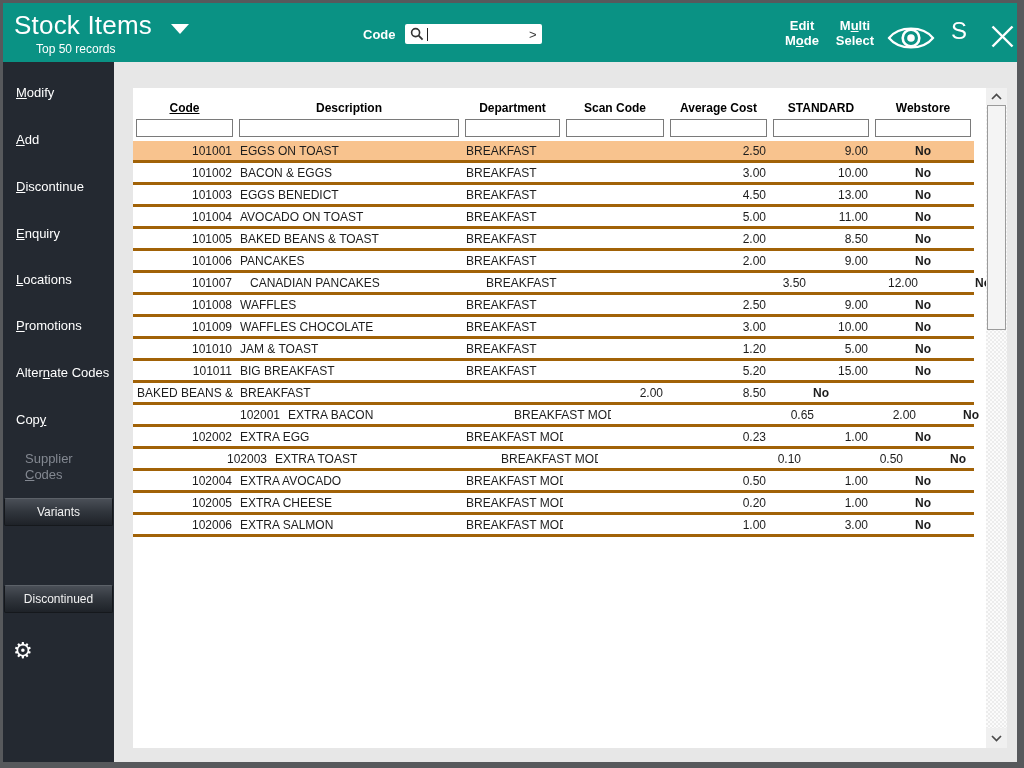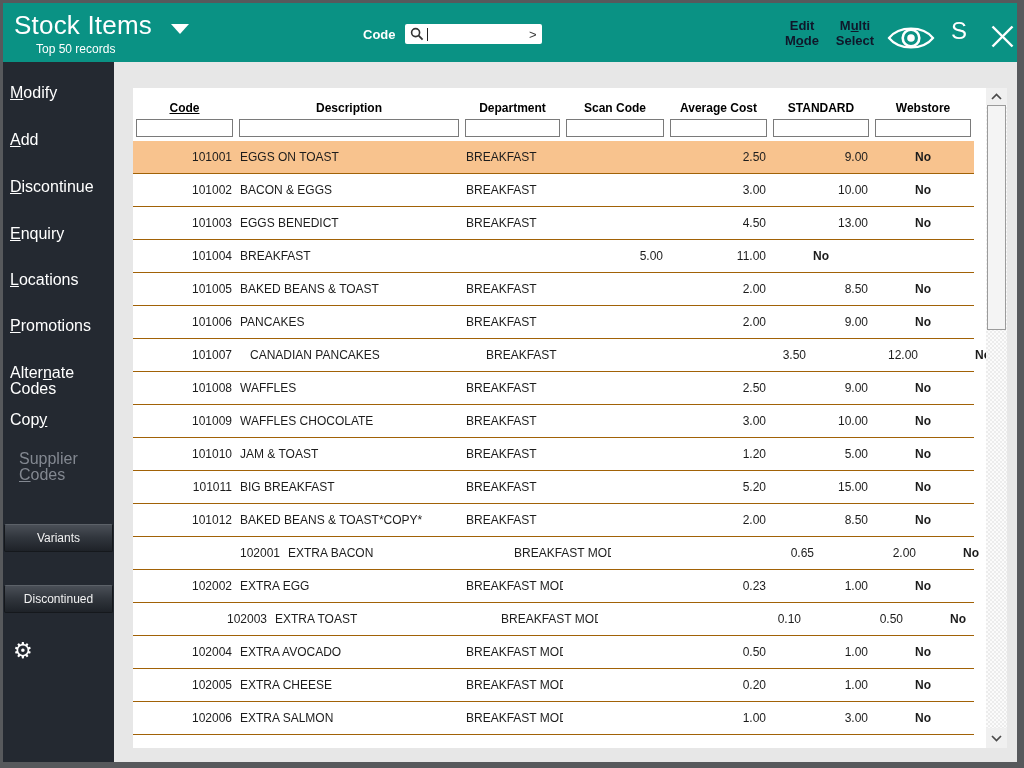--- a/index.html
+++ b/index.html
@@ -40,36 +40,36 @@
   }
   .search-box svg { flex:0 0 auto; }
   .search-caret { width:1px; height:13px; background:#222; margin-left:3px; }
   .search-input {
     flex:1 1 auto; min-width:0; border:none; outline:none; background:transparent;
     font-size:12px; font-family:inherit; padding:0 2px;
   }
   .search-go { font-size:13px; color:#3a3a3a; padding-left:2px; cursor:pointer; }
 
   .hdr-action {
-    position:absolute; top:15px; text-align:center; color:#0f172a;
+    position:absolute; top:15px; text-align:center; color:#ffffff;
     font-size:13px; font-weight:bold; line-height:15px; white-space:pre-line; cursor:pointer;
   }
   .act-edit { left:768px; width:62px; }
   .act-multi { left:822px; width:60px; }
   .act-eye { position:absolute; left:884px; top:20px; cursor:pointer; }
   .act-s { position:absolute; left:948px; top:14px; font-size:24px; font-weight:300; color:#fff; cursor:pointer; }
   .act-x { position:absolute; left:987px; top:21px; cursor:pointer; }
 
   
   .sidebar {
     position:absolute; left:0; top:59px; width:111px; height:700px;
     background:var(--sidebar,#242931);
   }
   .side-item {
-    position:absolute; left:7px; color:#fff; font-size:16px; line-height:16px;
+    position:absolute; left:13px; color:#fff; font-size:13px; line-height:16px;
     white-space:pre-line; cursor:pointer;
   }
   .side-item.disabled { color:#838891; cursor:default; }
   .side-btn {
     position:absolute; left:1px; width:109px; height:28px;
     background:linear-gradient(180deg,#4a4f57 0%,#31363d 48%,#1e2228 100%);
     border:1px solid #15181c; border-top-color:#5c6168; border-radius:2px;
     color:#f2f2f2; font-size:12px; line-height:26px; text-align:center; cursor:pointer;
   }
   .gear { position:absolute; left:10px; top:578px; font-size:22px; color:#fff; cursor:pointer; line-height:22px; }
@@ -86,21 +86,21 @@
   .th.sorted { text-decoration:underline; }
 
   .filters { position:absolute; left:0; top:30px; width:841px; height:20px; display:grid; }
   .fcell { padding:0 3px; }
   .fcell input {
     width:100%; height:18px; border:1px solid #7a7a7a; background:#fff;
     font-size:12px; font-family:inherit; padding:0 3px; outline:none;
   }
 
   .tbody { position:absolute; left:0; top:53px; width:841px; }
-  .trow { display:grid; height:33px; border-bottom:1px solid #a16207; background:#fff; cursor:pointer; }
+  .trow { display:grid; height:22px; border-bottom:3px solid #a16207; background:#fff; cursor:pointer; }
   .trow.selected { background:var(--selected_row,#f8c38e); }
   .td { display:flex; align-items:center; font-size:12px; color:#1c1c1c; padding:0 4px; overflow:hidden; white-space:nowrap; }
   .td.right { justify-content:flex-end; }
   .td.center { justify-content:center; }
   .td.bold { font-weight:bold; }
 
   
   .vscroll { position:absolute; right:0; top:0; width:21px; height:660px; background:#f0f0f0; }
   .scroll-btn {
     position:absolute; left:0; width:21px; height:17px; background:#f0f0f0;
@@ -173,21 +173,21 @@
         <div class="side-item" style="top: 23px;"><span class="u">M</span><span>odify</span></div>
         <div class="side-item" style="top: 70px;"><span class="u">A</span><span>dd</span></div>
         <div class="side-item" style="top: 117px;"><span class="u">D</span><span>iscontinue</span></div>
         <div class="side-item" style="top: 164px;"><span class="u">E</span><span>nquiry</span></div>
         <div class="side-item" style="top: 210px;"><span class="u">L</span><span>ocations</span></div>
         <div class="side-item" style="top: 256px;"><span class="u">P</span><span>romotions</span></div>
         <div class="side-item" style="top: 303px;"><span>Alter</span><span class="u">n</span><span>ate Codes</span></div>
         <div class="side-item" style="top: 350px;"><span>Cop</span><span class="u">y</span></div>
         <div class="side-item disabled" style="top: 389px; margin-left: 9px;"><span>Supplier
 </span><span class="u">C</span><span>odes</span></div>
-        <div class="side-btn" style="top: 462px;">Variants</div>
+        <div class="side-btn" style="top: 436px;">Variants</div>
         <div class="side-btn" style="top: 523px;">Discontinued</div>
       </div>
     <div class="gear">⚙</div>
   </div>
 
   <div class="main">
     <div class="table-panel">
       <div class="thead" id="thead" style="grid-template-columns: 103px 226px 101px 104px 103px 102px 102px;">
           <div class="th sorted">Code</div>
           <div class="th">Description</div>
@@ -229,20 +229,21 @@
             <div class="td right">101003</div>
             <div class="td left">EGGS BENEDICT</div>
             <div class="td left">BREAKFAST</div>
             <div class="td left"></div>
             <div class="td right">4.50</div>
             <div class="td right">13.00</div>
             <div class="td center bold">No</div>
           </div>
           <div class="trow" style="grid-template-columns: 103px 226px 101px 104px 103px 102px 102px;">
             <div class="td right">101004</div>
+            <div class="td left">AVOCADO ON TOAST</div>
             <div class="td left">BREAKFAST</div>
             <div class="td left"></div>
             <div class="td right">5.00</div>
             <div class="td right">11.00</div>
             <div class="td center bold">No</div>
           </div>
           <div class="trow" style="grid-template-columns: 103px 226px 101px 104px 103px 102px 102px;">
             <div class="td right">101005</div>
             <div class="td left">BAKED BEANS &amp; TOAST</div>
             <div class="td left">BREAKFAST</div>
@@ -299,21 +300,20 @@
           <div class="trow" style="grid-template-columns: 103px 226px 101px 104px 103px 102px 102px;">
             <div class="td right">101011</div>
             <div class="td left">BIG BREAKFAST</div>
             <div class="td left">BREAKFAST</div>
             <div class="td left"></div>
             <div class="td right">5.20</div>
             <div class="td right">15.00</div>
             <div class="td center bold">No</div>
           </div>
           <div class="trow" style="grid-template-columns: 103px 226px 101px 104px 103px 102px 102px;">
-            <div class="td right">101012</div>
             <div class="td left">BAKED BEANS &amp; TOAST*COPY*</div>
             <div class="td left">BREAKFAST</div>
             <div class="td left"></div>
             <div class="td right">2.00</div>
             <div class="td right">8.50</div>
             <div class="td center bold">No</div>
           </div>
           <div class="trow" style="grid-template-columns: 103px 226px 101px 104px 103px 102px 102px; padding-left: 48px;">
             <div class="td right">102001</div>
             <div class="td left">EXTRA BACON</div>

